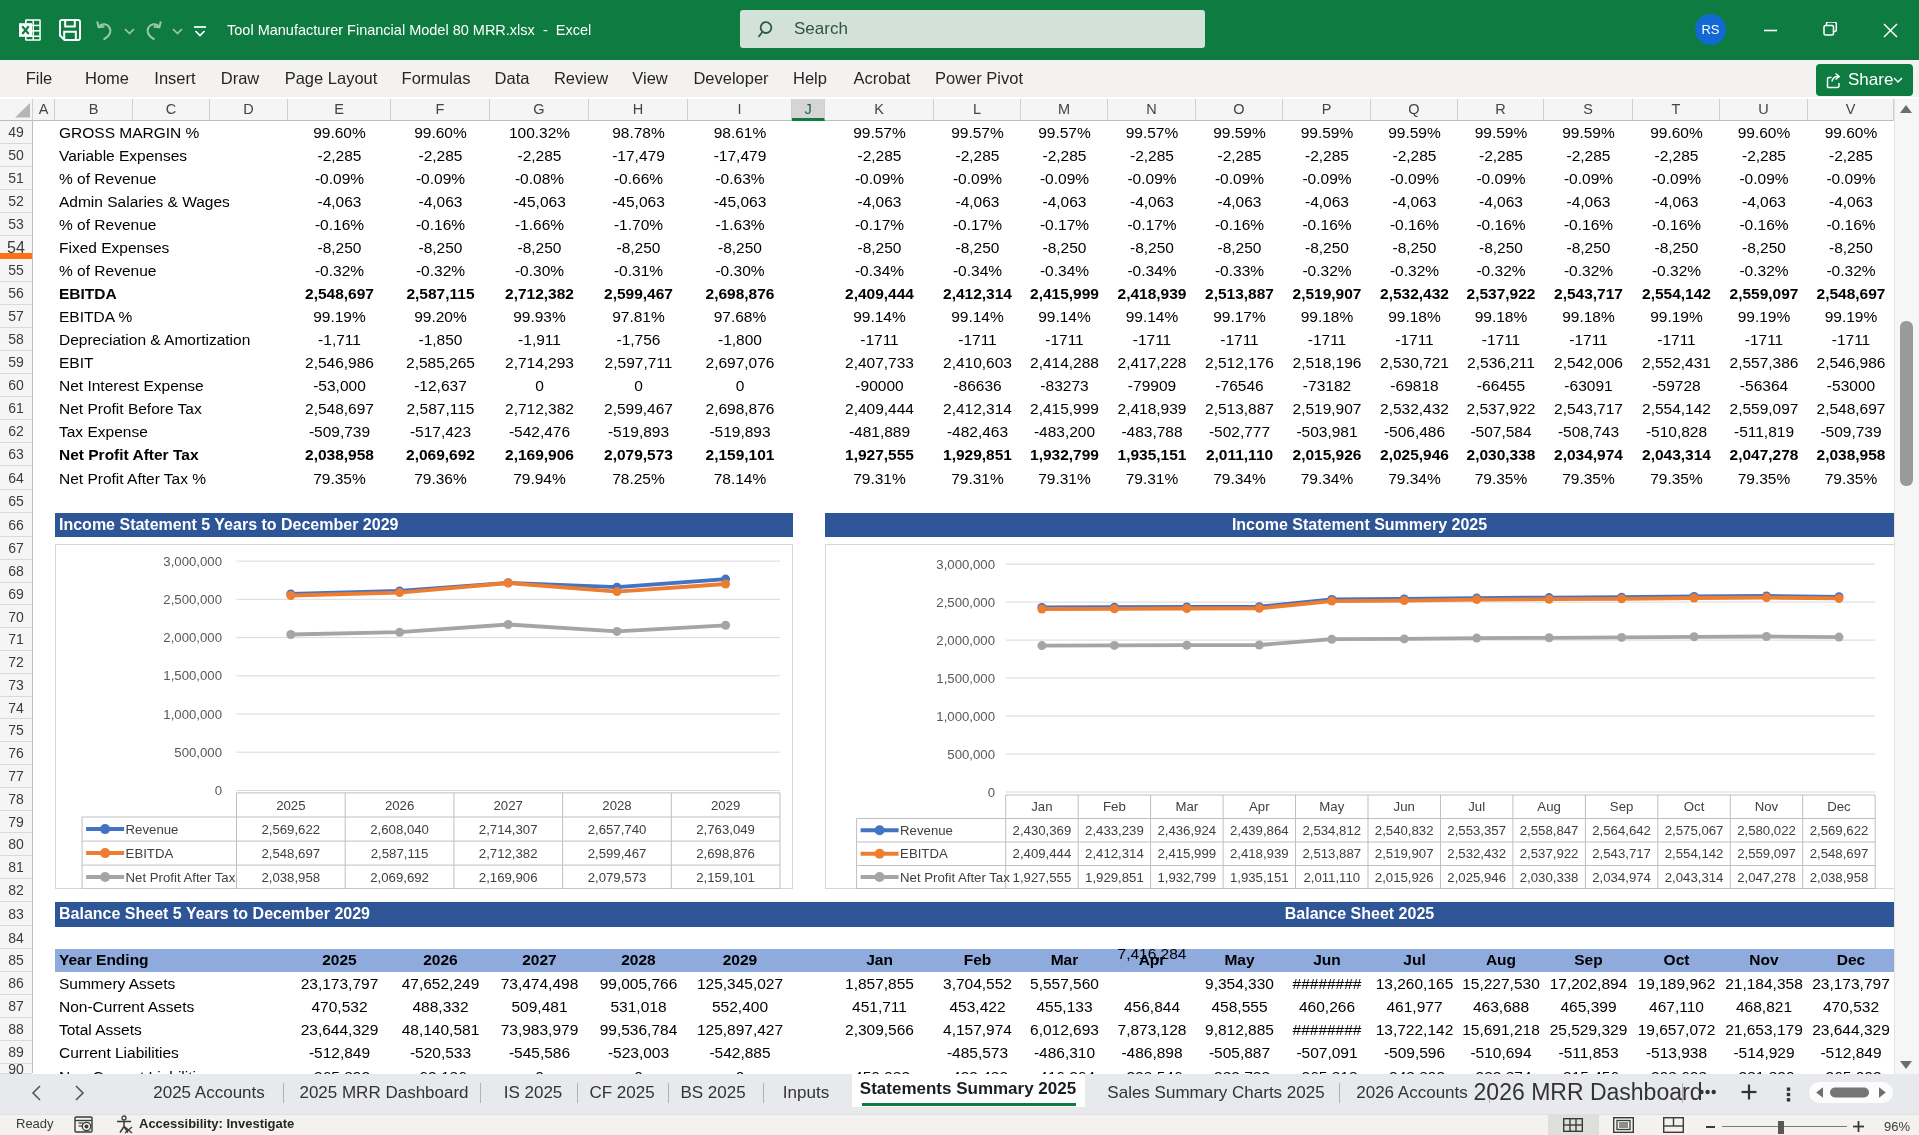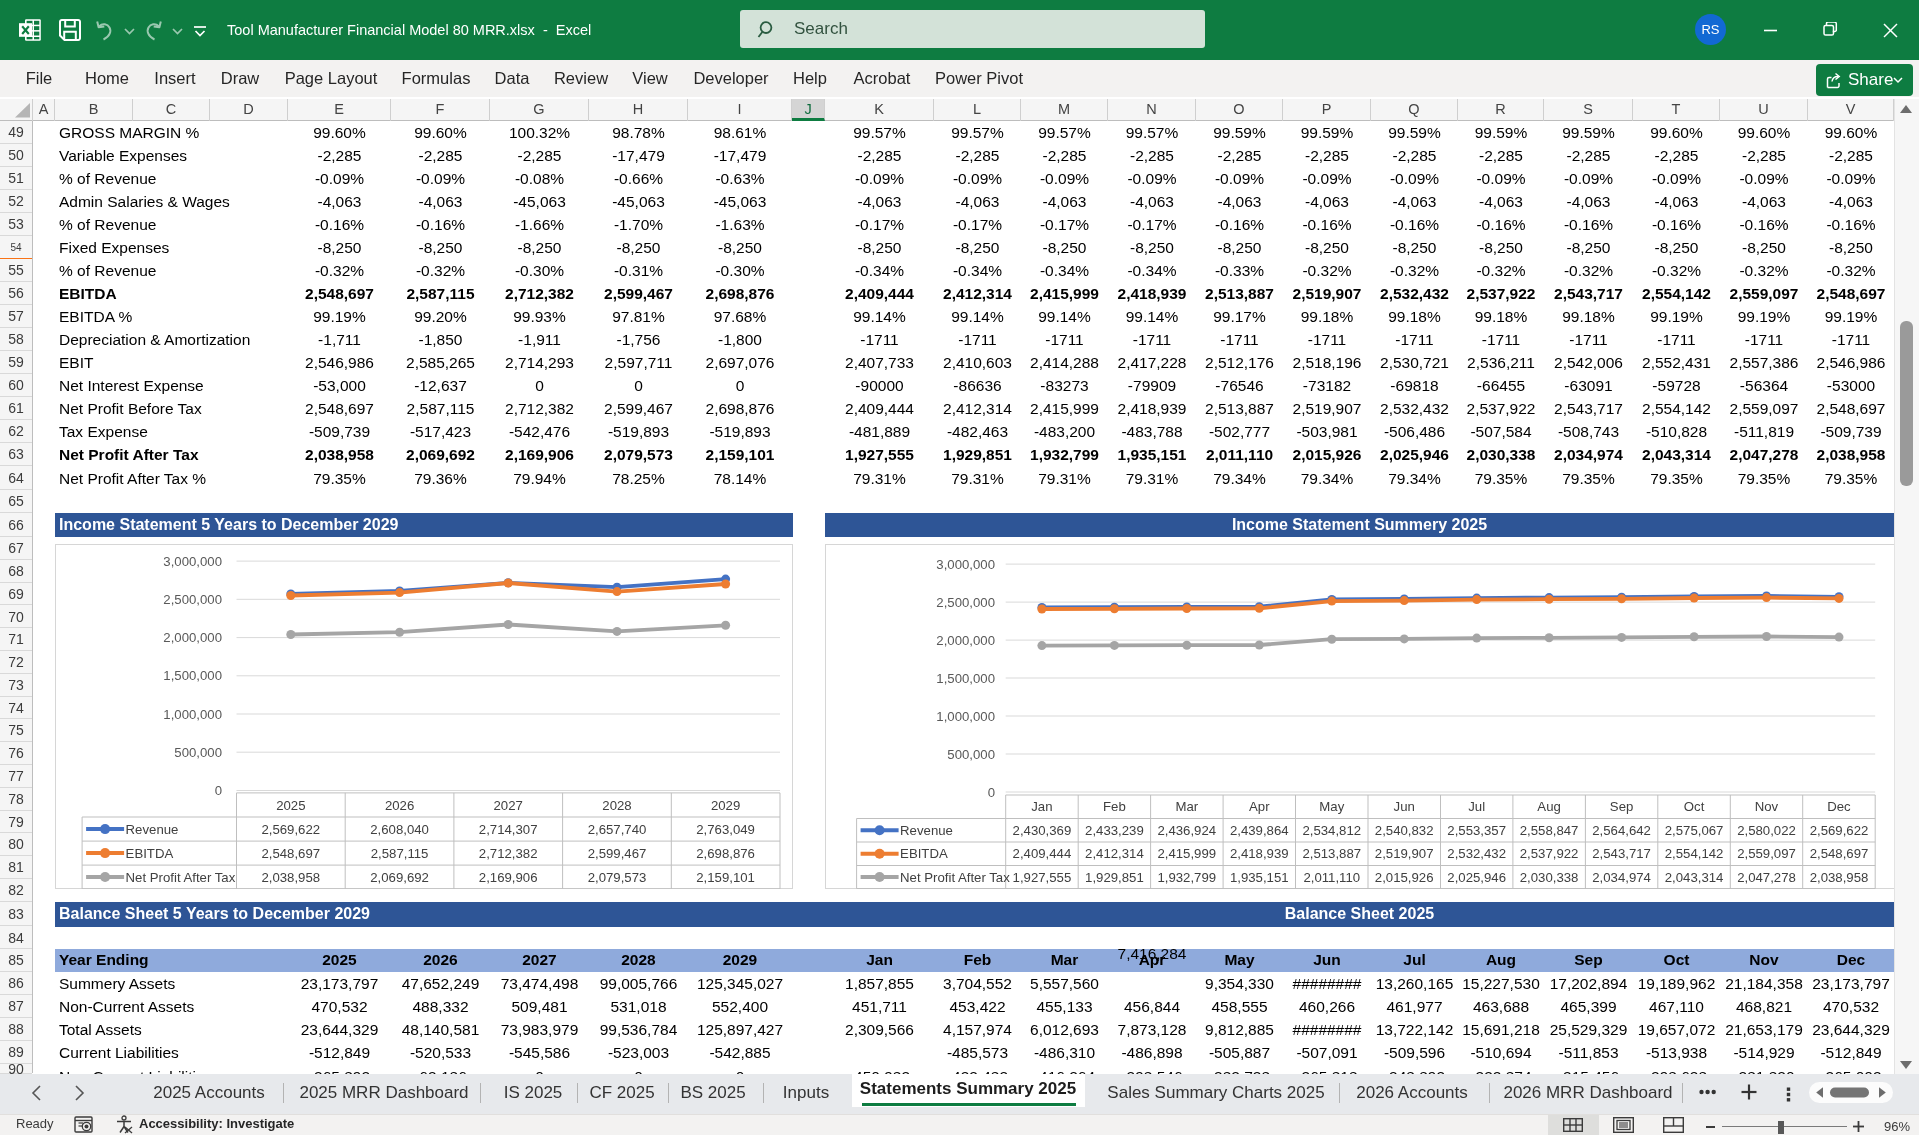--- a/index.html
+++ b/index.html
@@ -108,21 +108,21 @@
 <div class="a" style="left:1544px;top:99px;width:89px;height:22px;background:transparent;border-right:1px solid #cfcfcf;border-bottom:none;color:#444;font-size:14.5px;text-align:center;line-height:21px">S</div>
 <div class="a" style="left:1633px;top:99px;width:87px;height:22px;background:transparent;border-right:1px solid #cfcfcf;border-bottom:none;color:#444;font-size:14.5px;text-align:center;line-height:21px">T</div>
 <div class="a" style="left:1720px;top:99px;width:88px;height:22px;background:transparent;border-right:1px solid #cfcfcf;border-bottom:none;color:#444;font-size:14.5px;text-align:center;line-height:21px">U</div>
 <div class="a" style="left:1808px;top:99px;width:86px;height:22px;background:transparent;border-right:1px solid #cfcfcf;border-bottom:none;color:#444;font-size:14.5px;text-align:center;line-height:21px">V</div>
 <div class="a" style="left:0;top:121px;width:33px;height:952px;background:#f5f5f5;border-right:1px solid #bdbdbd"></div>
 <div class="a" style="left:0;top:121.0px;width:32px;height:23.0px;border-bottom:1px solid #d9d9d9;color:#3b3b3b;font-size:14px;text-align:center;line-height:23.0px">49</div>
 <div class="a" style="left:0;top:144.0px;width:32px;height:23.0px;border-bottom:1px solid #d9d9d9;color:#3b3b3b;font-size:14px;text-align:center;line-height:23.0px">50</div>
 <div class="a" style="left:0;top:167.1px;width:32px;height:23.0px;border-bottom:1px solid #d9d9d9;color:#3b3b3b;font-size:14px;text-align:center;line-height:23.0px">51</div>
 <div class="a" style="left:0;top:190.1px;width:32px;height:23.0px;border-bottom:1px solid #d9d9d9;color:#3b3b3b;font-size:14px;text-align:center;line-height:23.0px">52</div>
 <div class="a" style="left:0;top:213.1px;width:32px;height:23.0px;border-bottom:1px solid #d9d9d9;color:#3b3b3b;font-size:14px;text-align:center;line-height:23.0px">53</div>
-<div class="a" style="left:0;top:236.2px;width:32px;height:23.0px;border-bottom:1px solid #f97316;color:#3b3b3b;font-size:10px;text-align:center;line-height:23.0px">54</div>
+<div class="a" style="left:0;top:236.2px;width:32px;height:23.0px;border-bottom:6px solid #f97316;color:#3b3b3b;font-size:16px;text-align:center;line-height:23.0px">54</div>
 <div class="a" style="left:0;top:259.2px;width:32px;height:23.0px;border-bottom:1px solid #d9d9d9;color:#3b3b3b;font-size:14px;text-align:center;line-height:23.0px">55</div>
 <div class="a" style="left:0;top:282.2px;width:32px;height:23.0px;border-bottom:1px solid #d9d9d9;color:#3b3b3b;font-size:14px;text-align:center;line-height:23.0px">56</div>
 <div class="a" style="left:0;top:305.2px;width:32px;height:23.0px;border-bottom:1px solid #d9d9d9;color:#3b3b3b;font-size:14px;text-align:center;line-height:23.0px">57</div>
 <div class="a" style="left:0;top:328.3px;width:32px;height:23.0px;border-bottom:1px solid #d9d9d9;color:#3b3b3b;font-size:14px;text-align:center;line-height:23.0px">58</div>
 <div class="a" style="left:0;top:351.3px;width:32px;height:23.0px;border-bottom:1px solid #d9d9d9;color:#3b3b3b;font-size:14px;text-align:center;line-height:23.0px">59</div>
 <div class="a" style="left:0;top:374.3px;width:32px;height:23.0px;border-bottom:1px solid #d9d9d9;color:#3b3b3b;font-size:14px;text-align:center;line-height:23.0px">60</div>
 <div class="a" style="left:0;top:397.4px;width:32px;height:23.0px;border-bottom:1px solid #d9d9d9;color:#3b3b3b;font-size:14px;text-align:center;line-height:23.0px">61</div>
 <div class="a" style="left:0;top:420.4px;width:32px;height:23.0px;border-bottom:1px solid #d9d9d9;color:#3b3b3b;font-size:14px;text-align:center;line-height:23.0px">62</div>
 <div class="a" style="left:0;top:443.4px;width:32px;height:23.0px;border-bottom:1px solid #d9d9d9;color:#3b3b3b;font-size:14px;text-align:center;line-height:23.0px">63</div>
 <div class="a" style="left:0;top:466.5px;width:32px;height:23.0px;border-bottom:1px solid #d9d9d9;color:#3b3b3b;font-size:14px;text-align:center;line-height:23.0px">64</div>
@@ -777,21 +777,21 @@
 <div class="a" style="left:668px;top:1083px;width:1px;height:20px;background:#b3b3b3"></div>
 <div class="a" style="left:763px;top:1083px;width:1px;height:20px;background:#b3b3b3"></div>
 <div class="a" style="left:1339px;top:1083px;width:1px;height:20px;background:#b3b3b3"></div>
 <div class="a" style="left:1489px;top:1083px;width:1px;height:20px;background:#b3b3b3"></div>
 <div class="a" style="left:1682px;top:1083px;width:1px;height:20px;background:#b3b3b3"></div>
 <div class="a" style="left:852px;top:1074px;width:233px;height:33px;background:#fff"></div>
 <div class="a b" style="left:968px;top:1074px;height:31px;line-height:30px;font-size:17px;color:#1d1d1d;transform:translateX(-50%)">Statements Summary 2025</div>
 <div class="a" style="left:862px;top:1102.5px;width:214px;height:3px;background:#0e7c41"></div>
 <div class="a" style="left:1216px;top:1073.5px;height:39px;line-height:37px;font-size:17px;color:#333;transform:translateX(-50%)">Sales Summary Charts 2025</div>
 <div class="a" style="left:1412px;top:1073.5px;height:39px;line-height:37px;font-size:17px;color:#333;transform:translateX(-50%)">2026 Accounts</div>
-<div class="a" style="left:1588px;top:1073.5px;height:39px;line-height:37px;font-size:17px;color:#333;transform:translateX(-50%)">2026 MRR Dashboard</div>
+<div class="a" style="left:1588px;top:1073.5px;height:39px;line-height:37px;font-size:23px;color:#333;transform:translateX(-50%)">2026 MRR Dashboard</div>
 <svg class="a" style="left:1698px;top:1088px" width="20" height="8" viewBox="0 0 20 8">
 <circle cx="3.5" cy="4" r="2.2" fill="#333"></circle>
     <circle cx="9.6" cy="4" r="2.2" fill="#333"></circle>
     <circle cx="15.7" cy="4" r="2.2" fill="#333"></circle>
 </svg>
 <svg class="a" style="left:1741px;top:1084px" width="16" height="16" viewBox="0 0 16 16">
 <line x1="8" y1="0.5" x2="8" y2="15.5" stroke="#333" stroke-width="2.2"></line>
 <line x1="0.5" y1="8" x2="15.5" y2="8" stroke="#333" stroke-width="2.2"></line>
 </svg>
 <svg class="a" style="left:1786px;top:1087px" width="5" height="15" viewBox="0 0 5 15">

